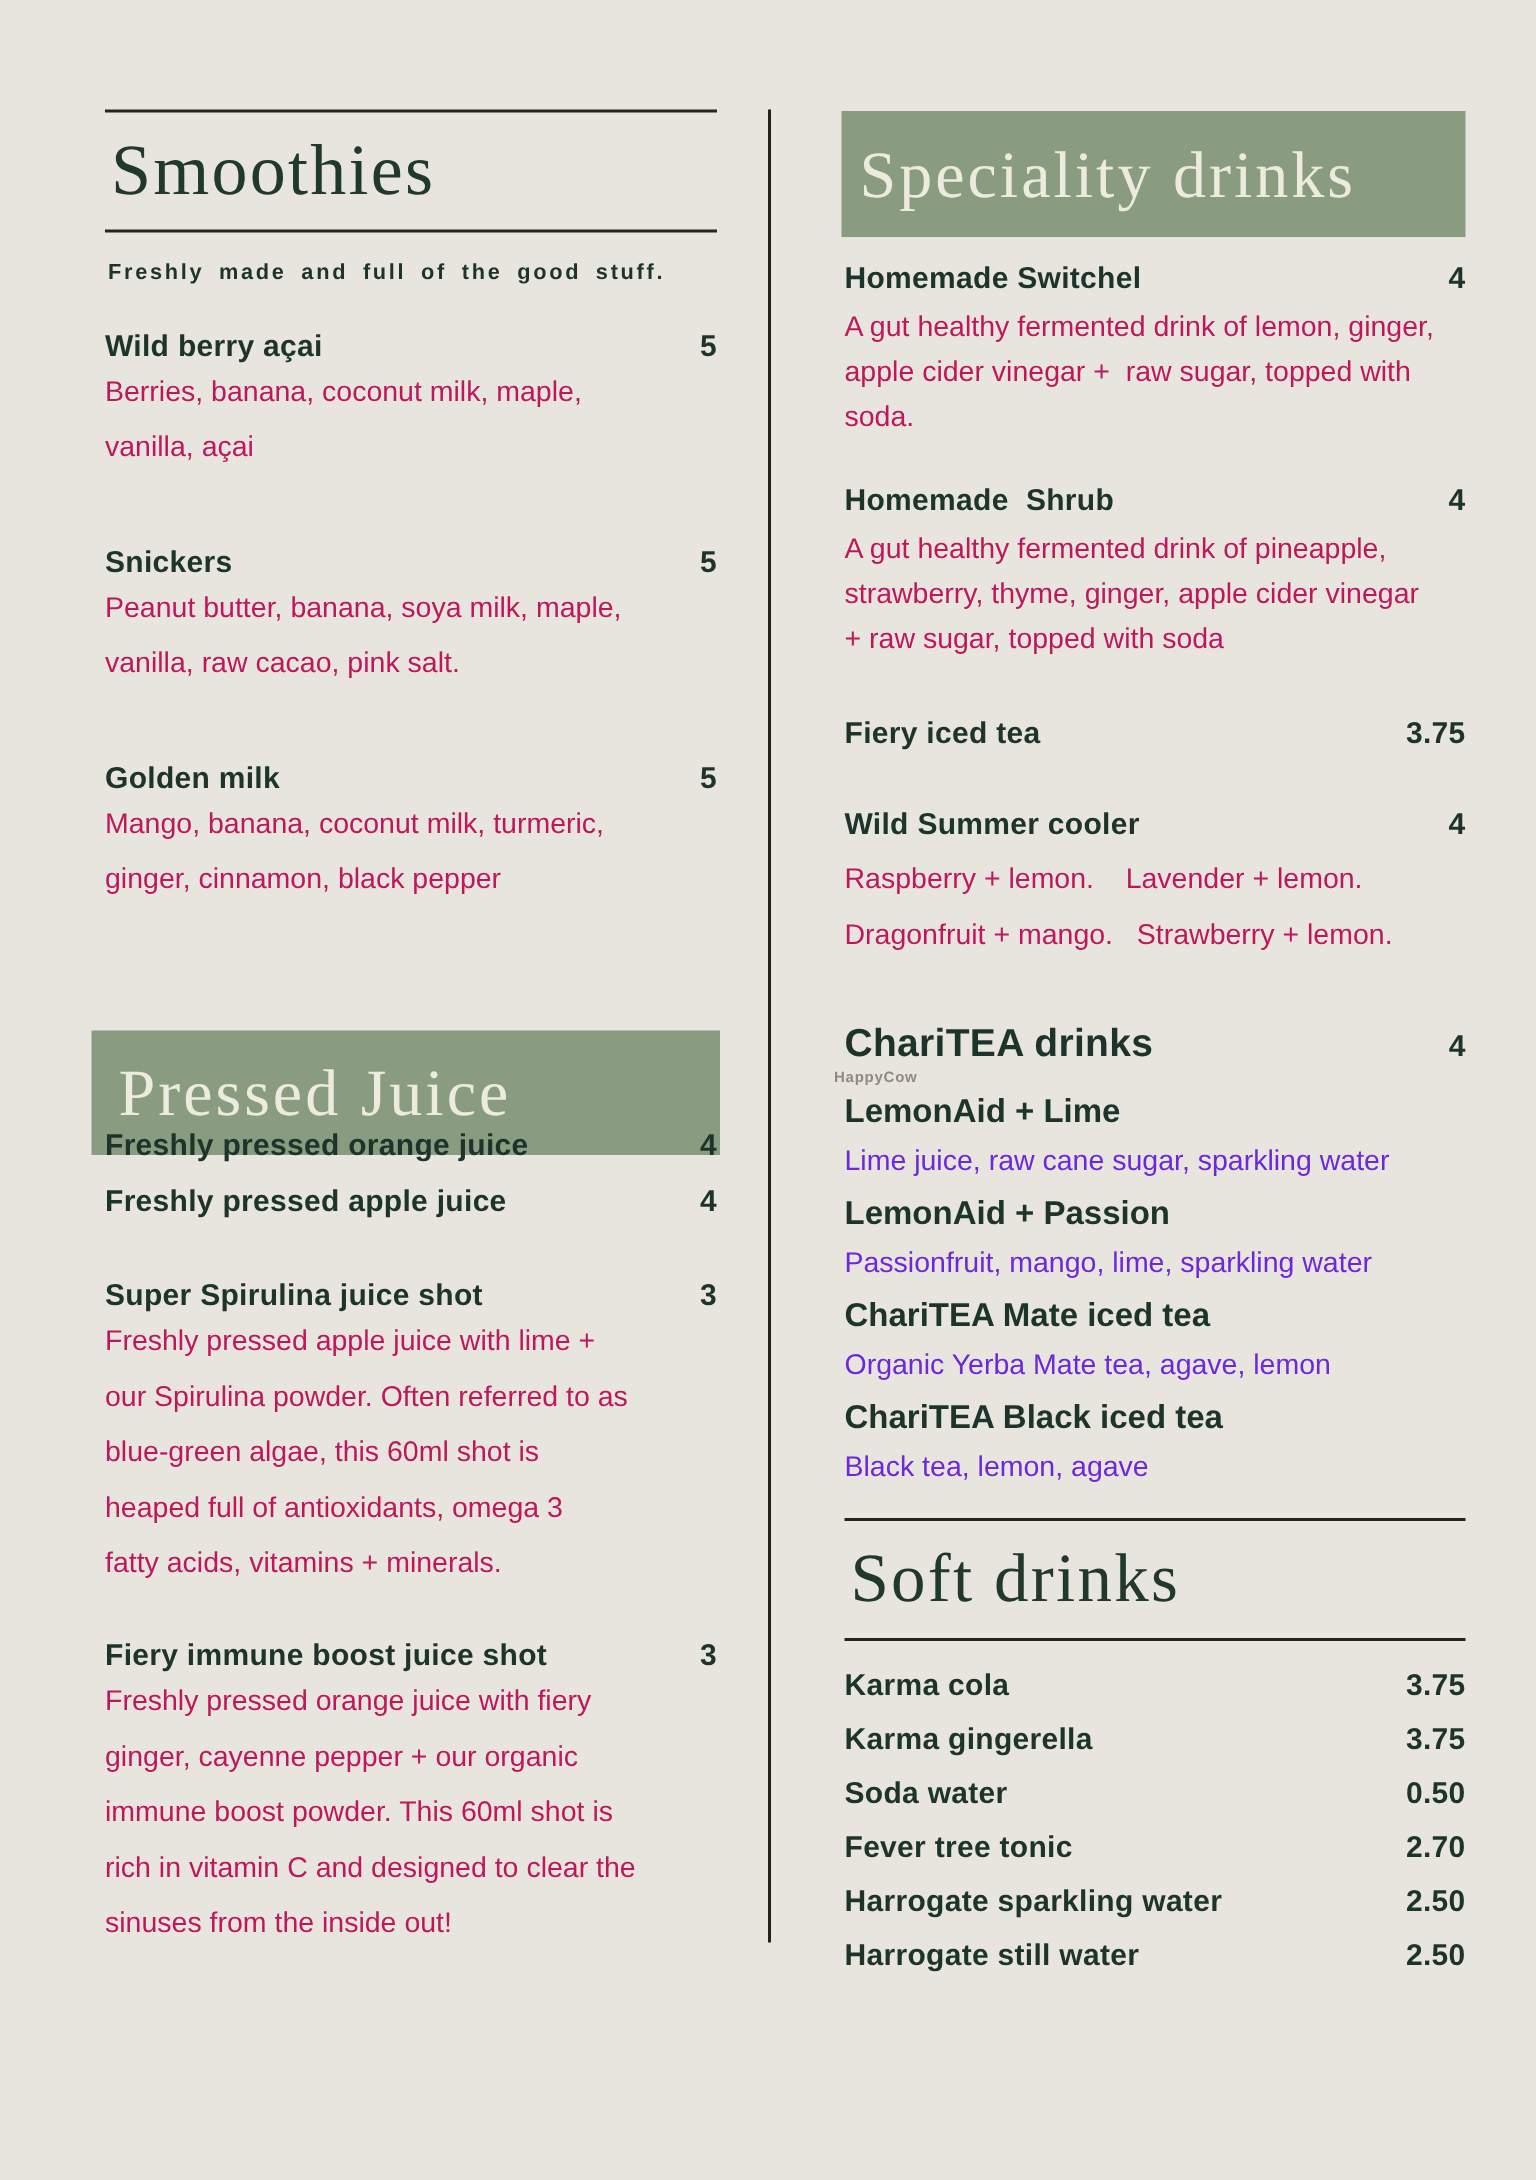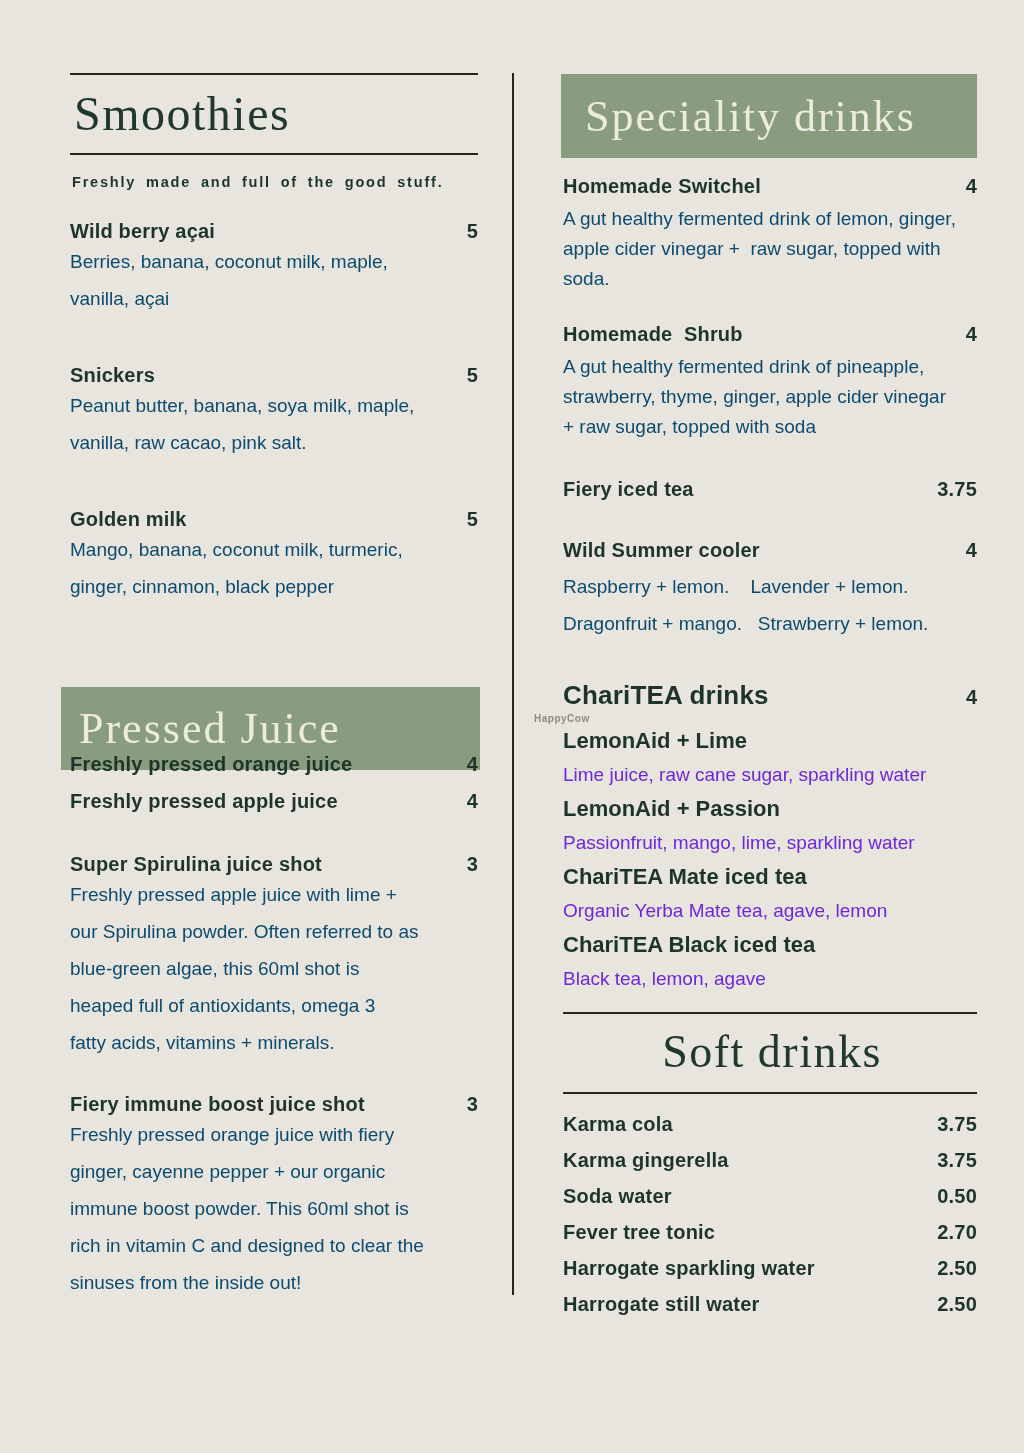--- a/index.html
+++ b/index.html
@@ -45,33 +45,33 @@
 
   
   .green-box {
     background:#8a9c80;
     display:flex; align-items:center;
     box-sizing:border-box;
   }
   .green-box .display { color:#edead f0; color:#edeade; letter-spacing:2px; }
   .sec-pressed-box { top:645px; left:-9px !important; width:419px !important; height:83px; padding-left:18px;margin-top:42px; }
   .sec-pressed-box .display { font-size:44px; }
-  .sec-speciality-box { top:74px; left:-2px !important; width:416px !important; height:84px; padding-left:24px; }
+  .sec-speciality-box { top:74px; left:-2px !important; width:416px !important; height:84px; padding-left:12px; }
   .sec-speciality-box .display { font-size:44px; }
 
   
   .head {
     display:flex; justify-content:space-between; align-items:baseline;
     font-weight:bold; font-size:20px; color:#1d342a;
   }
   .iname { letter-spacing:.2px; white-space:pre-wrap; }
   .iprice { letter-spacing:.2px; }
   .desc {
     margin:0 0 0;
-    font-size:19px; color:#0c4a6e;
+    font-size:19px; color:#be185d;
     line-height:37px;
     white-space:pre-wrap;
     width:445px;
   }
 
   
   .sec-wild     { top:220px; }
   .sec-snickers { top:364px; }
   .sec-golden   { top:508px; }
   .sec-orange   { top:753px; }
@@ -91,30 +91,30 @@
   
   .charitea-head { display:flex; justify-content:space-between; align-items:baseline; }
   .charitea-title { font-size:26px; font-weight:bold; color:#1d342a; letter-spacing:.2px; }
   .charitea-price { font-size:20px; font-weight:bold; }
   .charitea-list { margin-top:13px; }
   .charitea-list .cname { font-size:22px; font-weight:bold; line-height:34px; display:block; }
   .charitea-list .cdesc { font-size:19px; color:#6d28d9; line-height:34px; display:block; white-space:pre-wrap; }
 
   
   .sec-soft-header { top:1012px; }
-  .sec-soft-header .display { font-size:46px; line-height:56px; margin:10px 0 12px 4px;text-align:center; }
+  .sec-soft-header .display { font-size:46px; line-height:56px; margin:10px 0 12px 4px; }
   .sec-soft-list { top:1106px; }
   .price-row {
     display:flex; justify-content:space-between; align-items:center;
     height:36px; font-size:20px; font-weight:bold; color:#1d342a;
   }
 
   
   .watermark {
-    position:absolute; left:486px; top:713px;
+    position:absolute; left:508px; top:713px;
     font-size:10px; font-weight:bold; color:#8f8a83;
     letter-spacing:.5px; z-index:3;padding-left:48px;
   }
 </style>
 </head>
 <body>
 
 <div class="page">
 
   <div class="col col-left">

